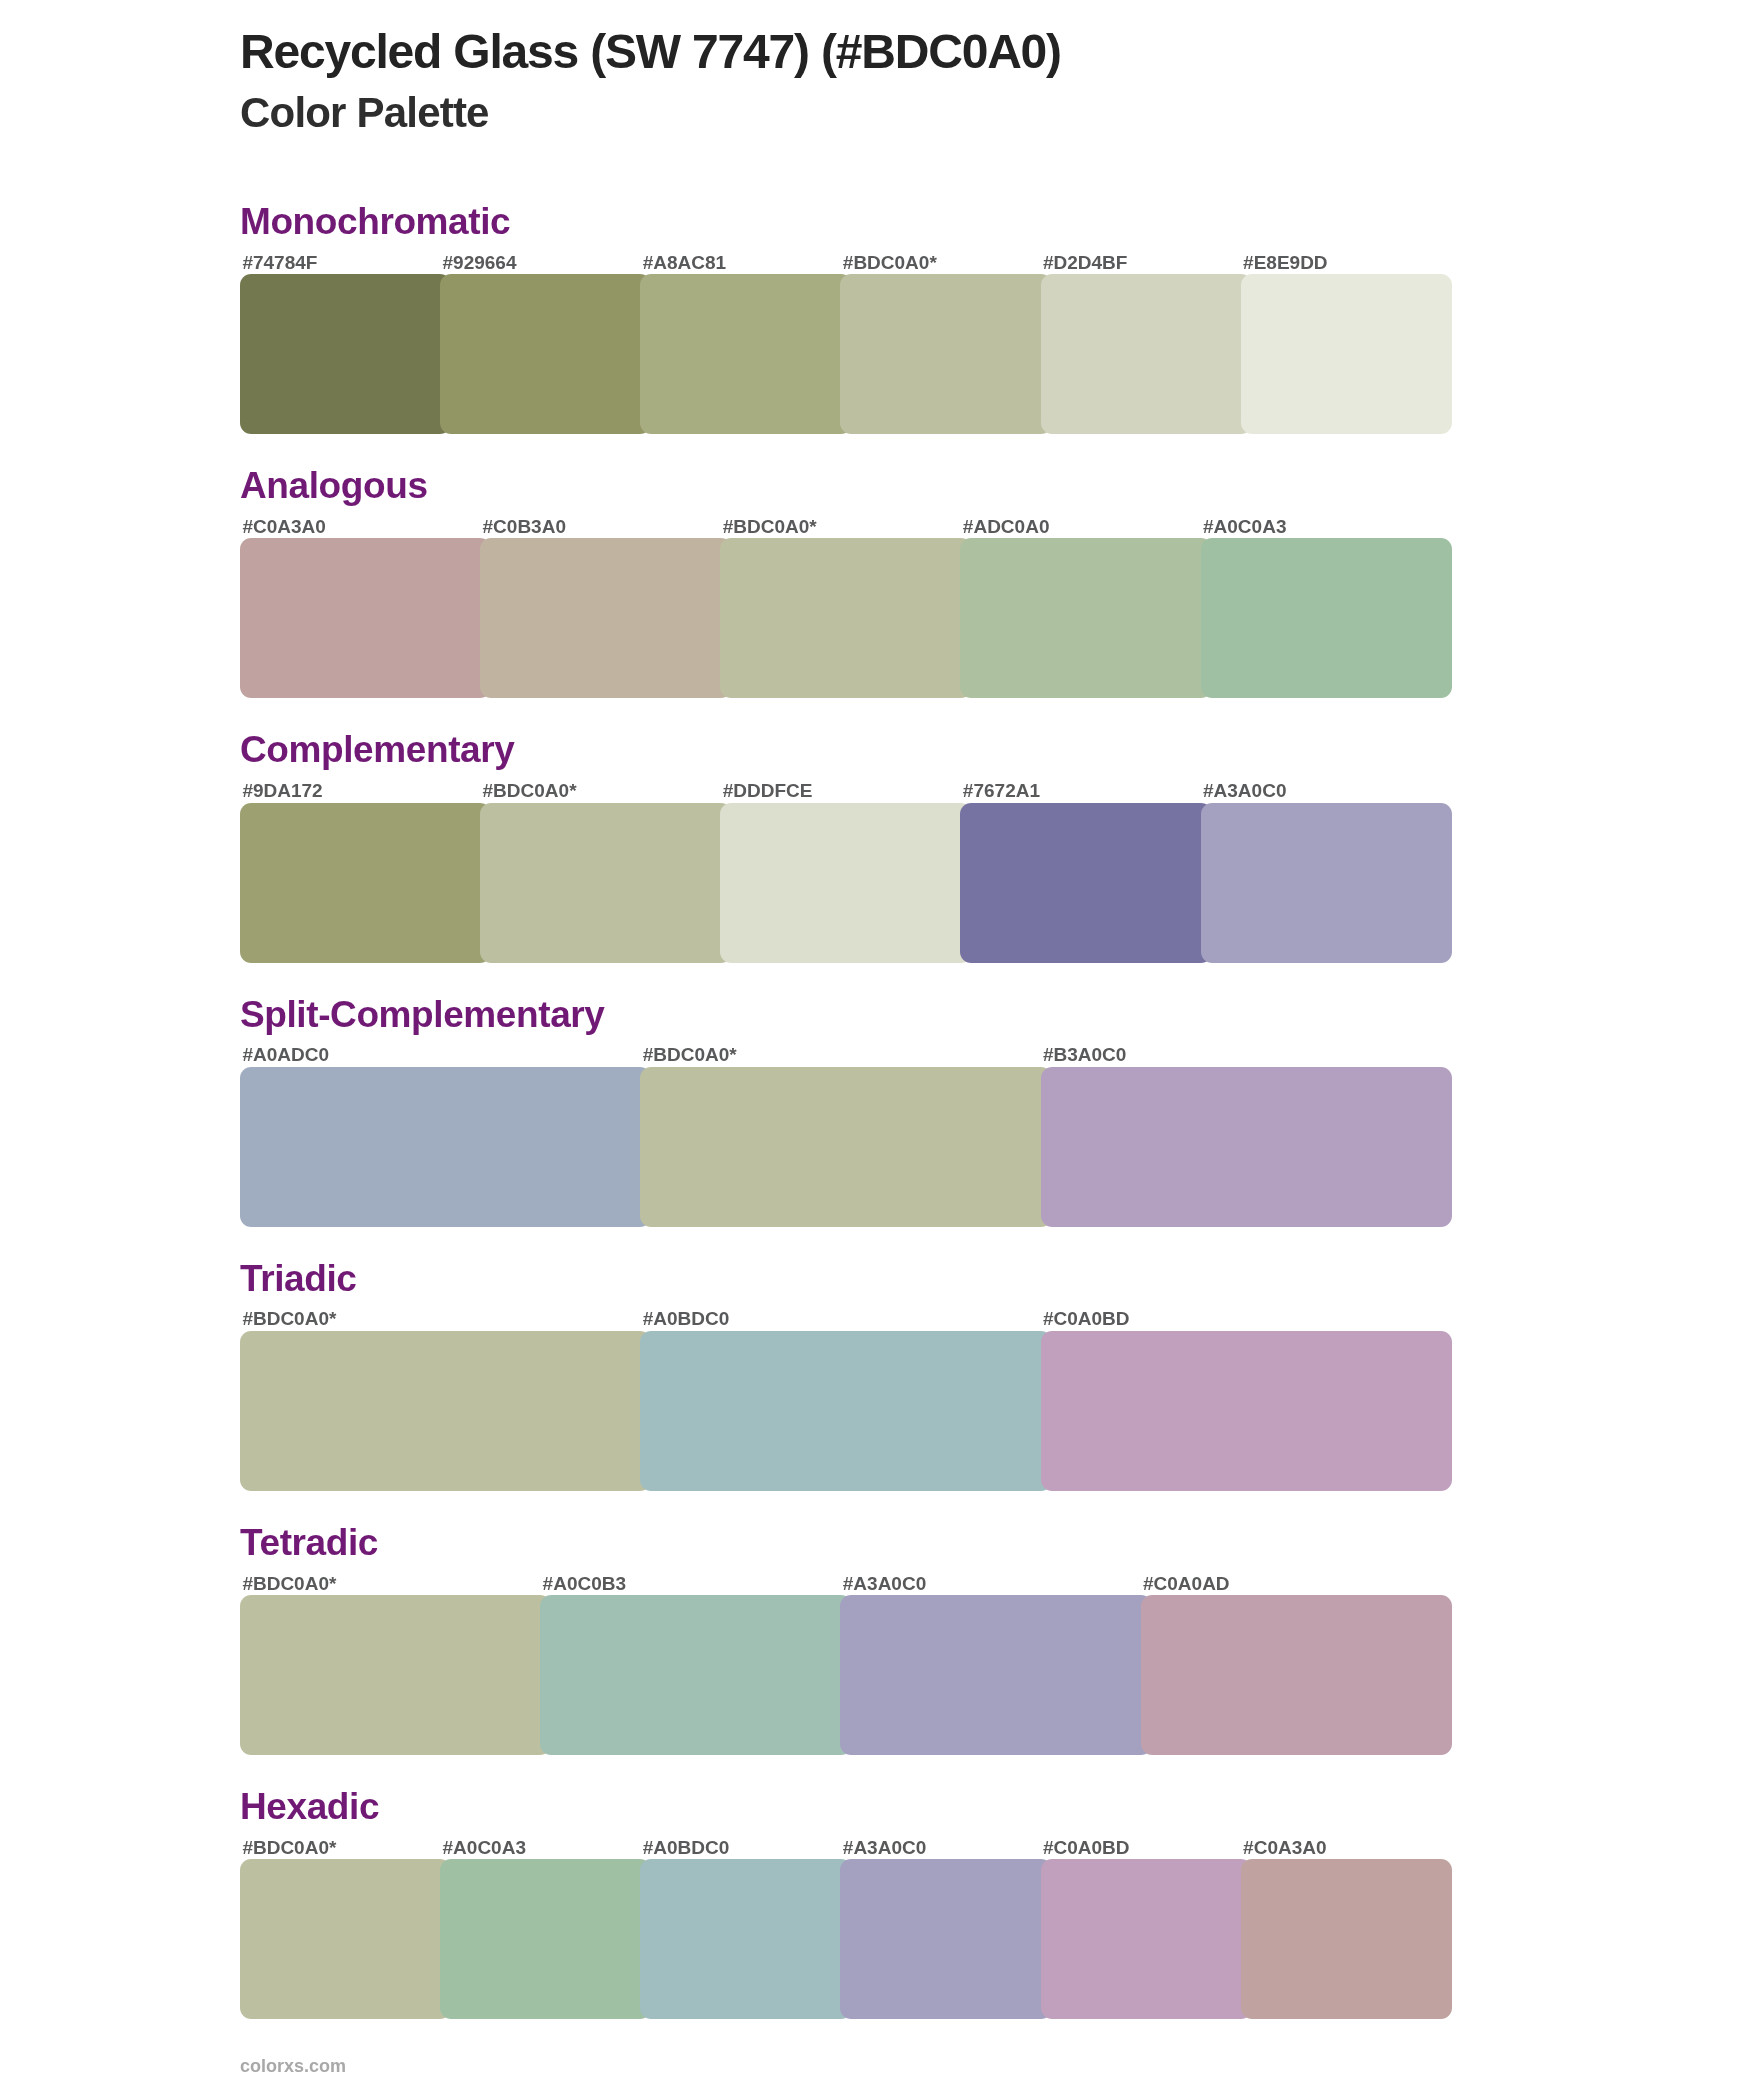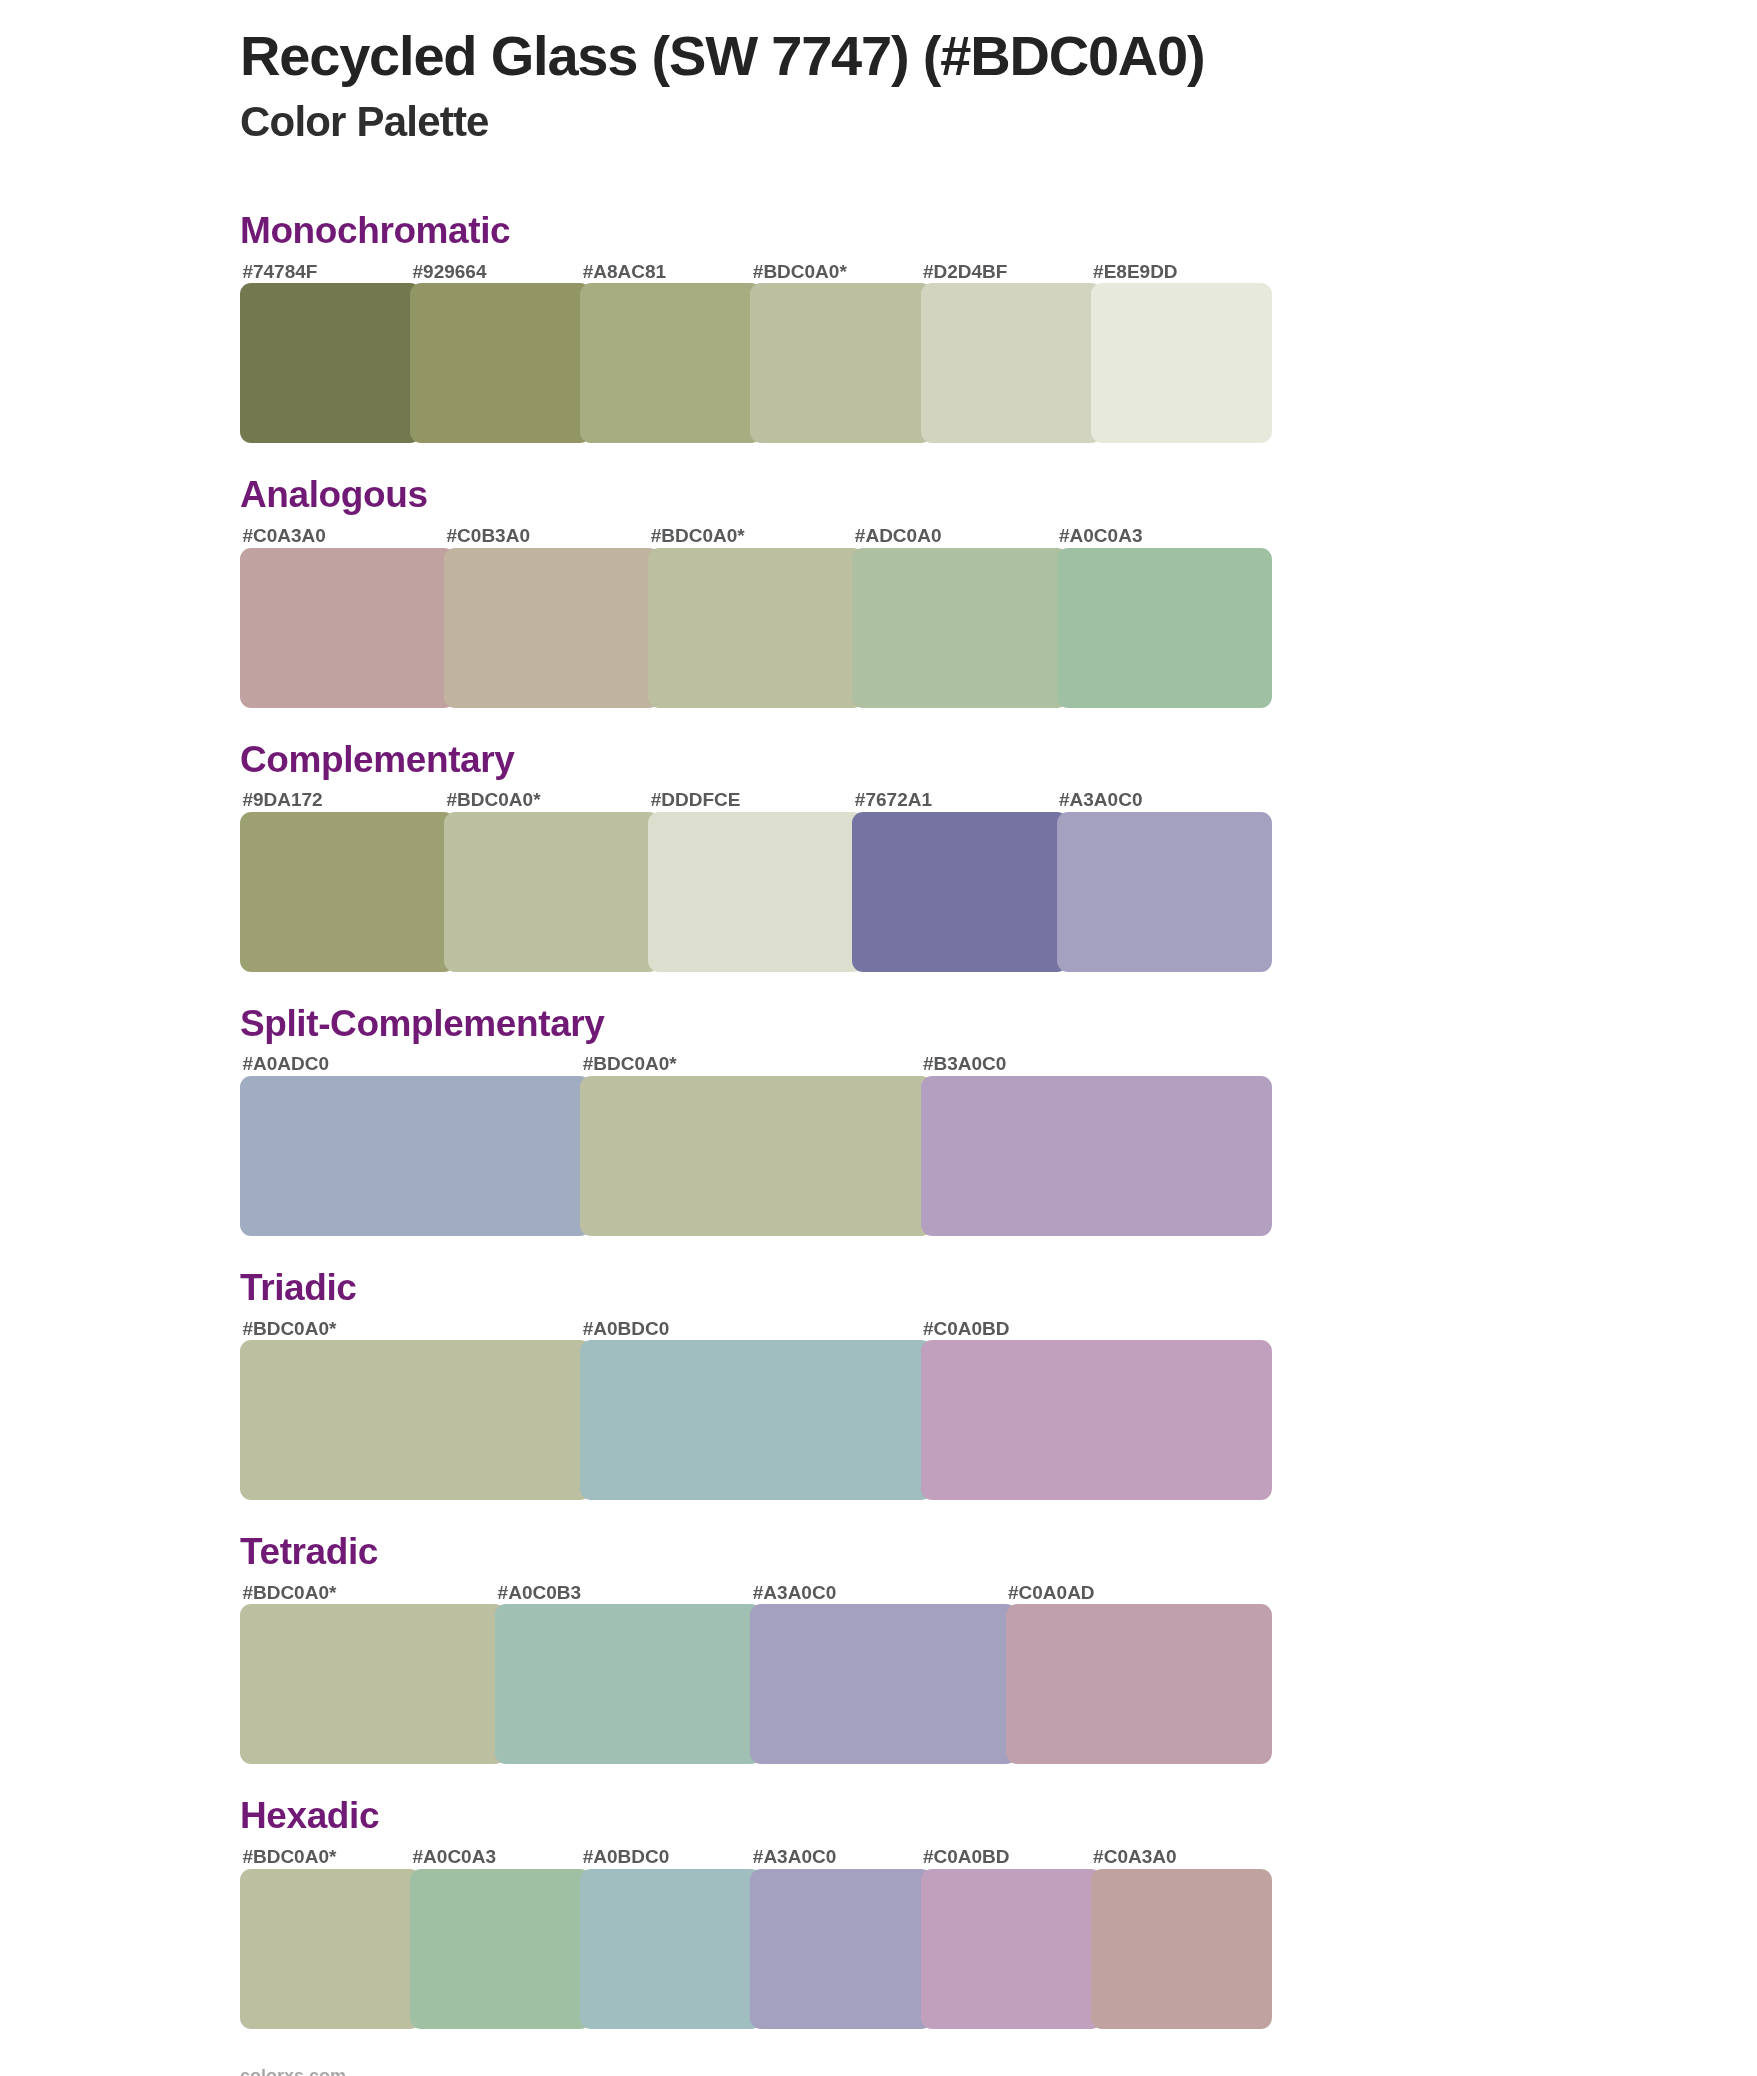--- a/index.html
+++ b/index.html
@@ -9,21 +9,21 @@
     background: #ffffff;
     font-family: "Liberation Sans", sans-serif;
     box-sizing: border-box;
     padding: 24px 0 0 240px;
     overflow: hidden;
   }
   .content { width: 1096px; }
 
   h1.page-title {
     margin: 0;
-    font-size: 56px;
+    font-size: 48px;
     line-height: 1.15;
     font-weight: bold;
     letter-spacing: -1.2px;
     color: #232323;
   }
   h2.page-subtitle {
     margin: 9.6px 0 0 0;
     font-size: 42px;
     line-height: 1.15;
     font-weight: bold;
@@ -39,21 +39,21 @@
     margin: 0 0 9.6px 0;
     font-size: 37px;
     line-height: 40px;
     font-weight: bold;
     letter-spacing: -0.4px;
     color: #701a75;
   }
 
   .swatch-row {
     display: flex;
-    width: 1032px;
+    width: 1212px;
   }
   .swatch {
     flex: 1 1 0;
     min-width: 0;
   }
   .swatch + .swatch { margin-left: -11.2px; }
 
   .swatch-label {
     height: 21px;
     line-height: 21px;

